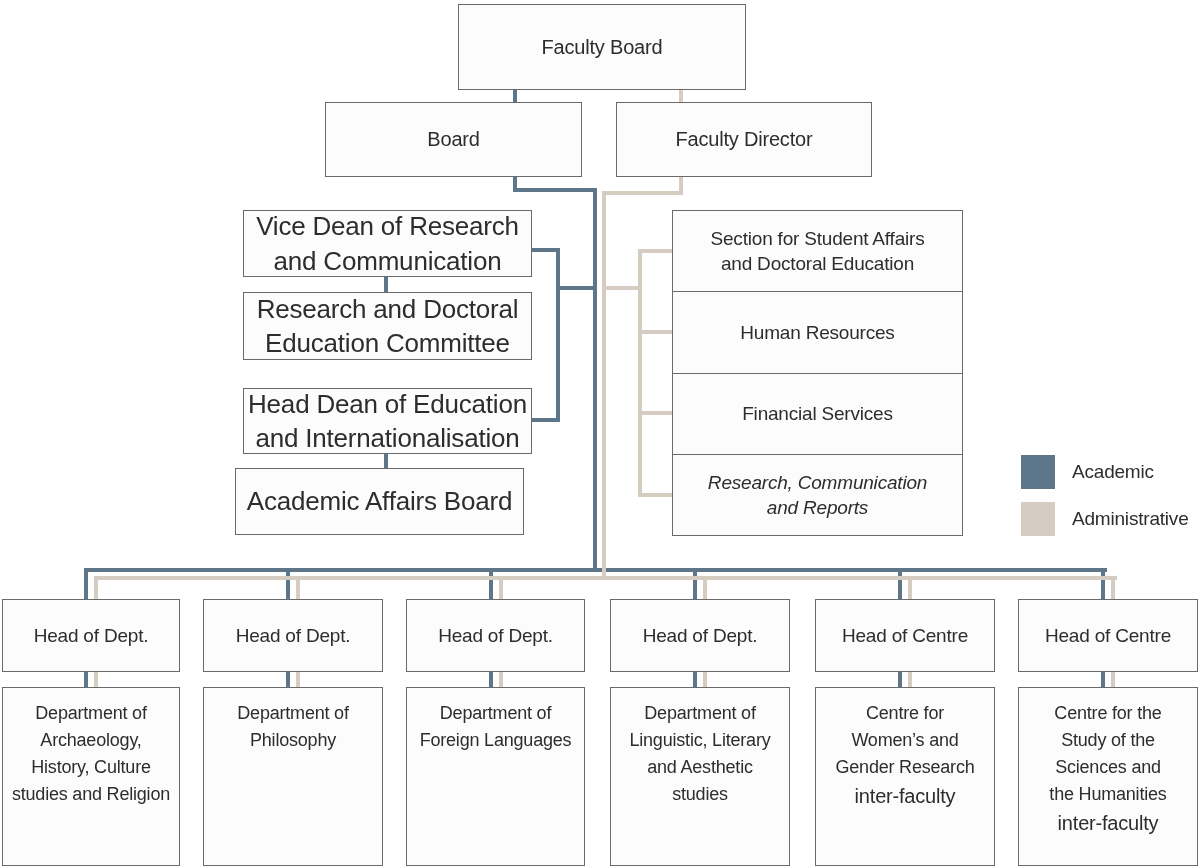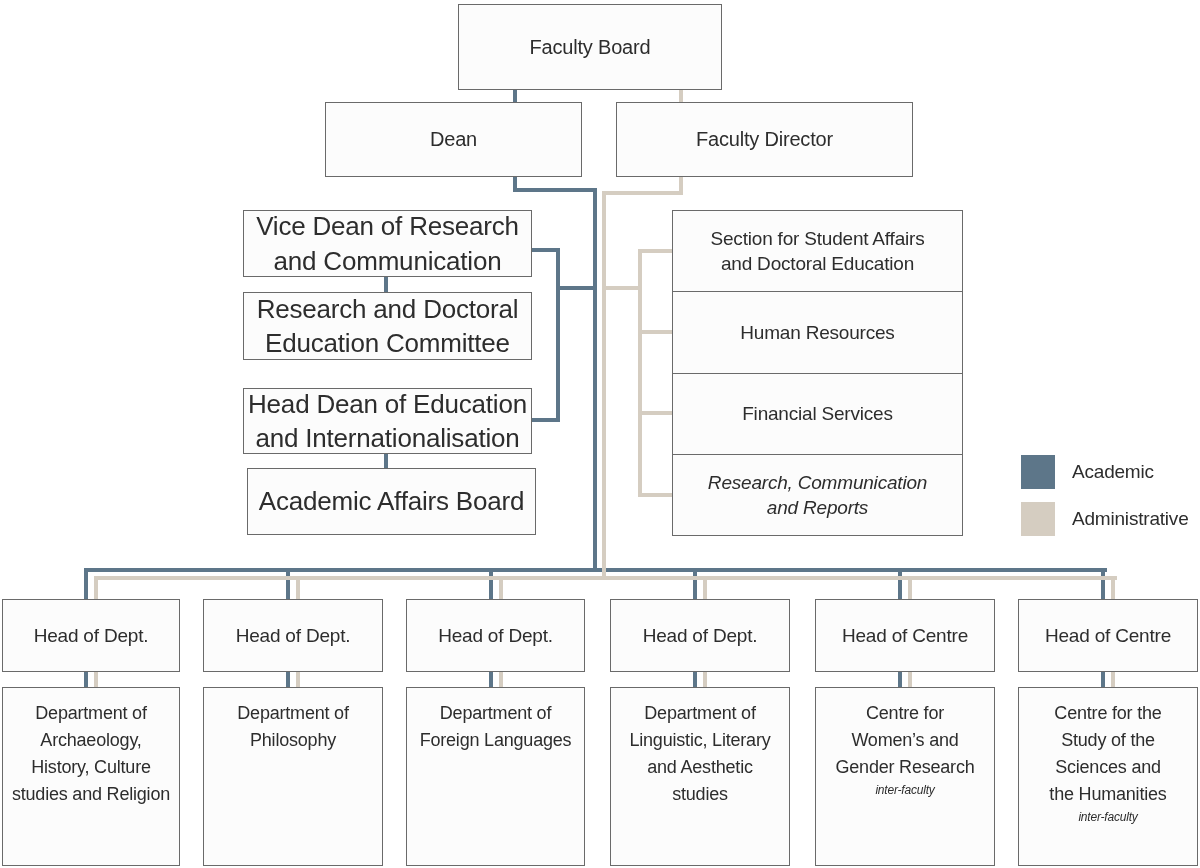--- a/index.html
+++ b/index.html
@@ -31,21 +31,21 @@
     text-align:center;white-space:pre-line;font-size:19px;line-height:1.32;
     border-bottom:1.5px solid var(--box-border,#6a6a6a);
   }
   .stack .srow:last-child{border-bottom:none;font-style:italic;}
   .headbox{font-size:19px;}
   .deptbox{
     align-items:flex-start;justify-content:center;
     padding:12px 4px 0 4px;font-size:18px;line-height:1.5;
   }
   .dept-inner{display:block;width:100%;}
-  .note{display:block;font-style:italic;font-size:12px;}
+  .note{display:block;font-size:20px;}
   .legend{position:absolute;left:1021px;top:455px;}
   .lg-row{display:flex;align-items:center;margin-bottom:13px;height:34px;}
   .lg-row:last-child{margin-bottom:0;}
   .swatch{width:34px;height:34px;margin-right:17px;flex:0 0 auto;}
   .lg-label{font-size:19px;white-space:nowrap;}
 </style>
 </head>
 <body>
 
 <div class="stage">
@@ -91,31 +91,31 @@
   <div class="ln ad" style="left:703px;top:576px;width:4px;height:25px"></div>
   <div class="ln ad" style="left:908px;top:576px;width:4px;height:25px"></div>
   <div class="ln ad" style="left:1111px;top:576px;width:4px;height:25px"></div>
   <div class="ln ad" style="left:94px;top:671px;width:4px;height:17px"></div>
   <div class="ln ad" style="left:296px;top:671px;width:4px;height:17px"></div>
   <div class="ln ad" style="left:499px;top:671px;width:4px;height:17px"></div>
   <div class="ln ad" style="left:703px;top:671px;width:4px;height:17px"></div>
   <div class="ln ad" style="left:908px;top:671px;width:4px;height:17px"></div>
   <div class="ln ad" style="left:1111px;top:671px;width:4px;height:17px"></div>
 
-  <div class="box lvl1" style="left:458px;top:4px;width:264px;height:86px">Faculty Board</div>
-  <div class="box lvl1" style="left:325px;top:102px;width:257px;height:75px">Dean</div>
-  <div class="box lvl1" style="left:616px;top:102px;width:297px;height:75px">Faculty Director</div>
+  <div class="box lvl1" style="left:458px;top:4px;width:288px;height:86px">Faculty Board</div>
+  <div class="box lvl1" style="left:325px;top:102px;width:257px;height:75px">Board</div>
+  <div class="box lvl1" style="left:616px;top:102px;width:256px;height:75px">Faculty Director</div>
 
   <div class="box" style="left:243px;top:210px;width:289px;height:67px">Vice Dean of Research
 and Communication</div>
   <div class="box" style="left:243px;top:292px;width:289px;height:68px">Research and Doctoral
 Education Committee</div>
   <div class="box" style="left:243px;top:388px;width:289px;height:66px">Head Dean of Education
 and Internationalisation</div>
-  <div class="box" style="left:247px;top:468px;width:289px;height:67px">Academic Affairs Board</div>
+  <div class="box" style="left:235px;top:468px;width:289px;height:67px">Academic Affairs Board</div>
 
   <div class="stack" style="left:672px;top:210px;width:291px;height:326px">
     <div class="srow">Section for Student Affairs
 and Doctoral Education</div>
     <div class="srow">Human Resources</div>
     <div class="srow">Financial Services</div>
     <div class="srow">Research, Communication
 and Reports</div>
   </div>
 

